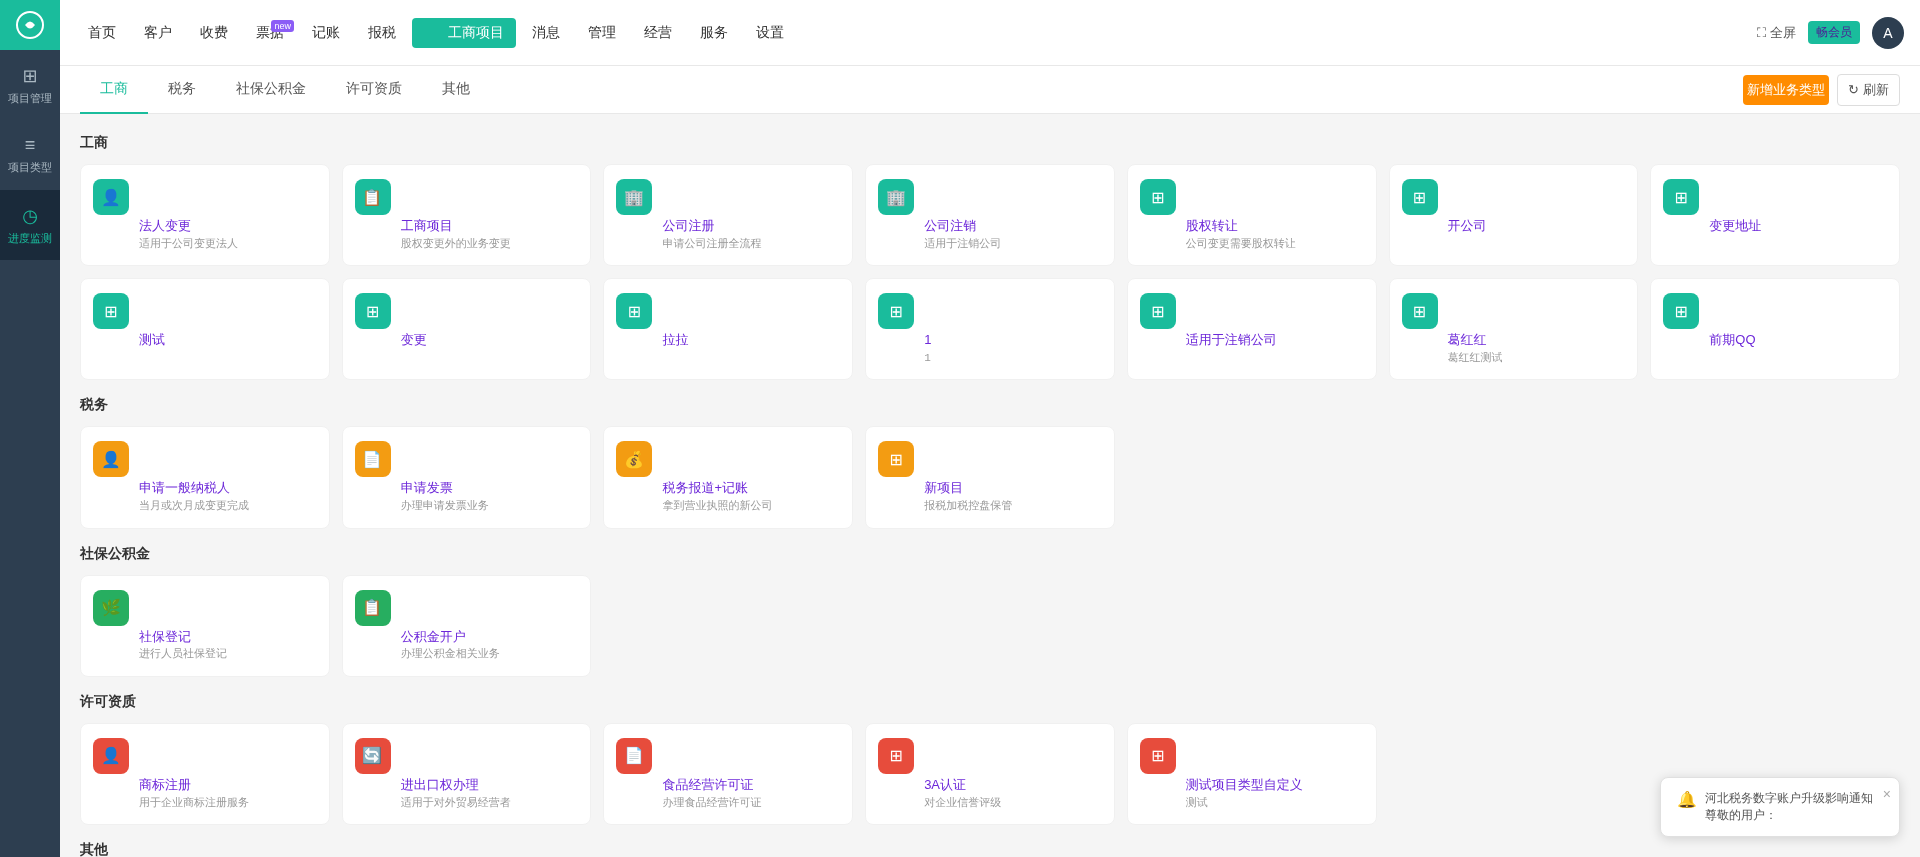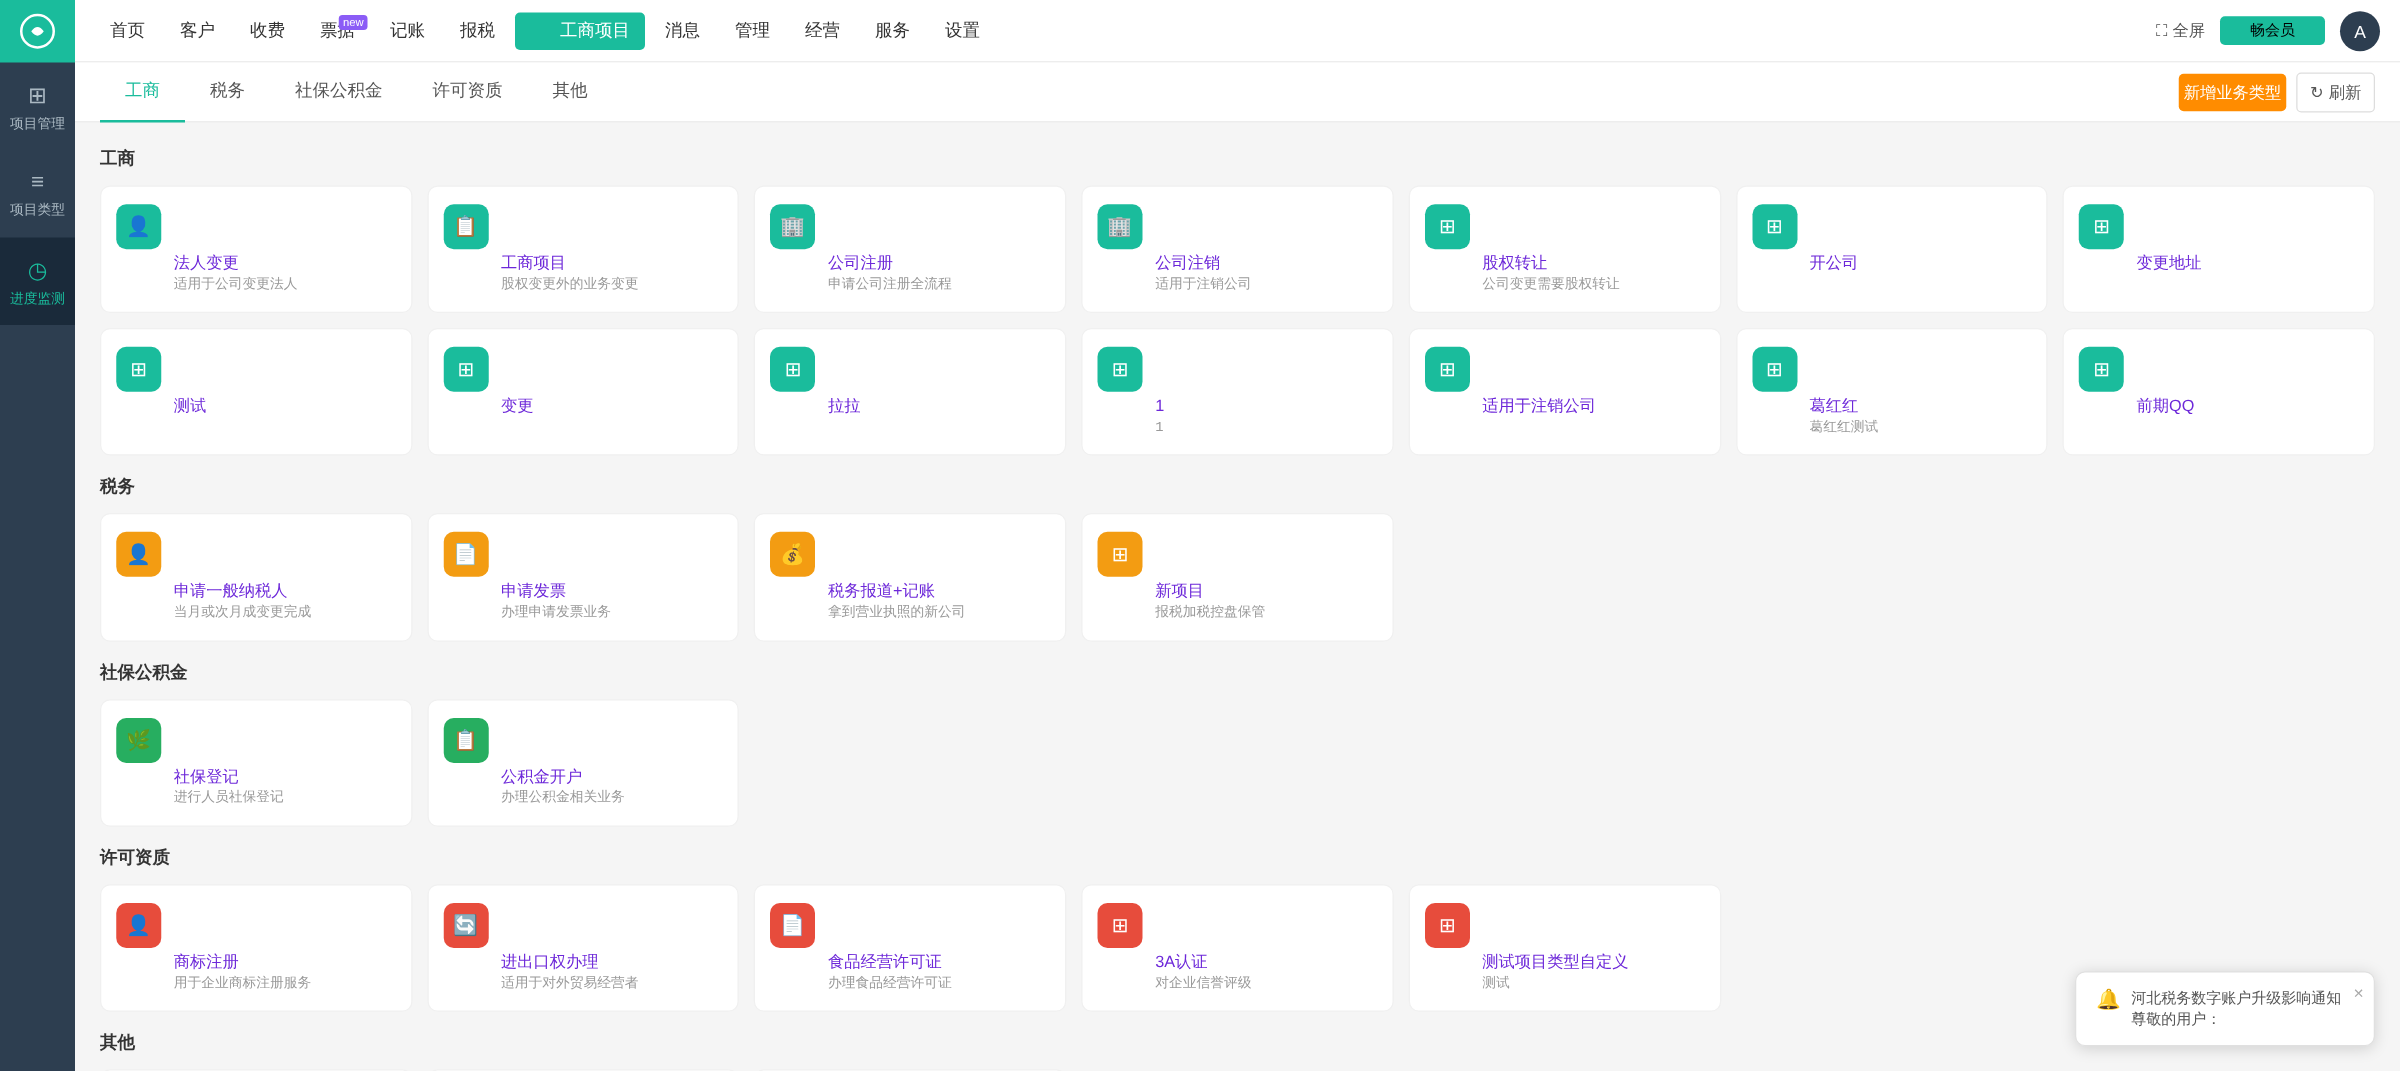--- a/index.html
+++ b/index.html
@@ -42,21 +42,21 @@
 
     
     .main-area {
       flex: 1;
       display: flex;
       flex-direction: column;
       overflow: hidden;
     }
     .top-nav {
       background: #fff;
-      height: 50px;
+      height: 66px;
       display: flex;
       align-items: center;
       padding: 0 16px;
       border-bottom: 1px solid #e8e8e8;
       flex-shrink: 0;
     }
     .nav-items {
       display: flex;
       align-items: center;
       gap: 4px;
@@ -94,22 +94,22 @@
     .nav-right-item {
       display: flex;
       align-items: center;
       gap: 4px;
       font-size: 13px;
       color: #555;
       cursor: pointer;
     }
     .nav-vip {
       background: #1abc9c;
-      color: #000000;
-      padding: 3px 24px;
+      color: #4c1d95;
+      padding: 3px 8px;
       border-radius: 4px;
       font-size: 12px;
     }
     .avatar {
       width: 32px;
       height: 32px;
       background: #2d3e50;
       border-radius: 50%;
       display: flex;
       align-items: center;

